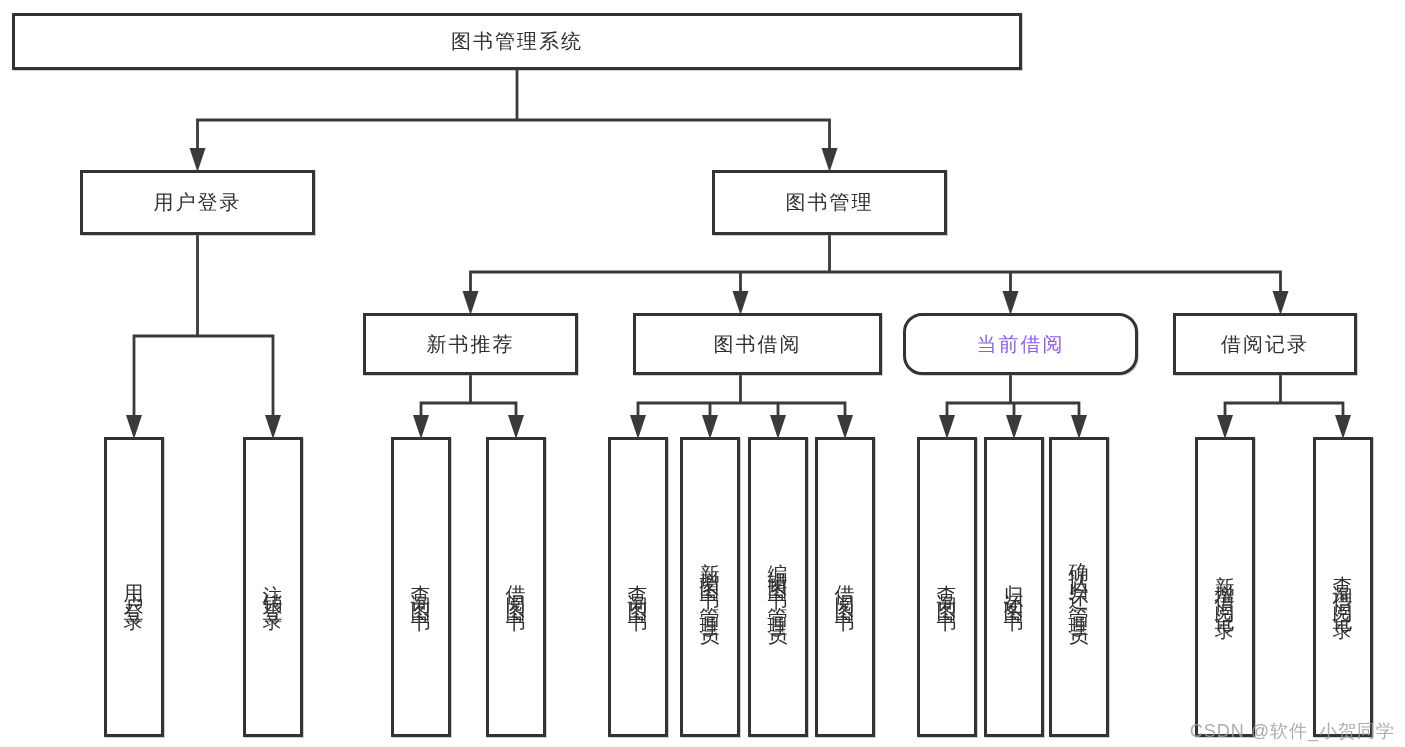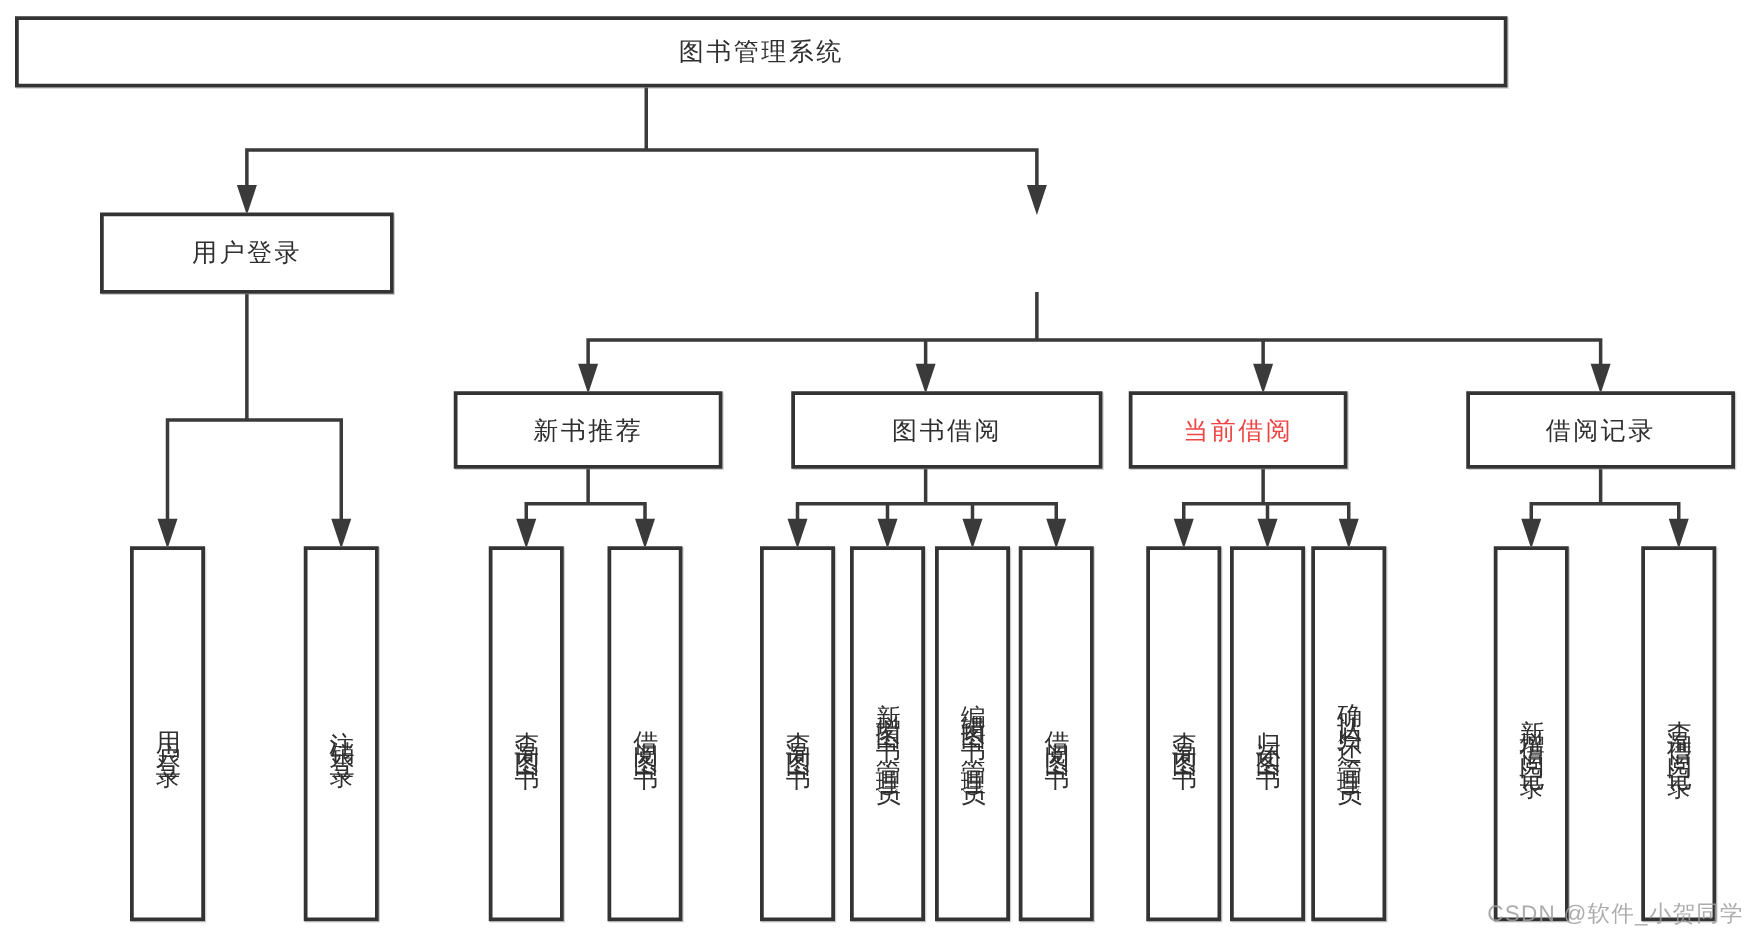--- a/index.html
+++ b/index.html
@@ -83,26 +83,27 @@
       <polygon points="837,415 853,415 845,439" fill="#3a3a3a"></polygon>
       <path d="M 1010.5 375 V 403 M 947 403 H 1079 M 947 403 V 418 M 1014 403 V 418 M 1079 403 V 418" fill="none" stroke="#3a3a3a" stroke-width="2.8" stroke-linecap="square"></path>
       <polygon points="939,415 955,415 947,439" fill="#3a3a3a"></polygon>
       <polygon points="1006,415 1022,415 1014,439" fill="#3a3a3a"></polygon>
       <polygon points="1071,415 1087,415 1079,439" fill="#3a3a3a"></polygon>
       <path d="M 1280.5 375 V 403 M 1225 403 H 1343 M 1225 403 V 418 M 1343 403 V 418" fill="none" stroke="#3a3a3a" stroke-width="2.8" stroke-linecap="square"></path>
       <polygon points="1217,415 1233,415 1225,439" fill="#3a3a3a"></polygon>
       <polygon points="1335,415 1351,415 1343,439" fill="#3a3a3a"></polygon>
     </svg>
 
-  <div class="node h" style="left: 12px; top: 13px; width: 1194px; height: 57px; border-color: rgb(51, 51, 51); background: rgb(255, 255, 255); color: rgb(47, 47, 47);">图书管理系统</div>
+  <div class="node h" style="left: 12px; top: 13px; width: 1010px; height: 57px; border-color: rgb(51, 51, 51); background: rgb(255, 255, 255); color: rgb(47, 47, 47);">图书管理系统</div>
     <div class="node h" style="left: 80px; top: 170px; width: 235px; height: 65px; border-color: rgb(51, 51, 51); background: rgb(255, 255, 255); color: rgb(47, 47, 47);">用户登录</div>
+    <div class="node h" style="left: 712px; top: 170px; width: 235px; height: 65px; border-color: rgb(51, 51, 51); background: rgb(255, 255, 255); color: rgb(47, 47, 47);">图书管理</div>
     <div class="node h" style="left: 363px; top: 313px; width: 215px; height: 62px; border-color: rgb(51, 51, 51); background: rgb(255, 255, 255); color: rgb(47, 47, 47); text-align: center;">新书推荐</div>
     <div class="node h" style="left: 633px; top: 313px; width: 249px; height: 62px; border-color: rgb(51, 51, 51); background: rgb(255, 255, 255); color: rgb(47, 47, 47);">图书借阅</div>
-    <div class="node h" style="left: 903px; top: 313px; width: 175px; height: 62px; border-color: rgb(51, 51, 51); background: rgb(255, 255, 255); color: #ef4444;">当前借阅</div>
-    <div class="node h" style="left: 1173px; top: 313px; width: 215px; height: 62px; border-color: rgb(51, 51, 51); background: rgb(255, 255, 255); color: rgb(47, 47, 47);">借阅记录</div>
+    <div class="node h" style="left: 903px; top: 313px; width: 235px; height: 62px; border-color: rgb(51, 51, 51); background: rgb(255, 255, 255); color: #8b5cf6; border-radius: 19px;">当前借阅</div>
+    <div class="node h" style="left: 1173px; top: 313px; width: 184px; height: 62px; border-color: rgb(51, 51, 51); background: rgb(255, 255, 255); color: rgb(47, 47, 47);">借阅记录</div>
     <div class="node v" style="left: 104px; top: 437px; width: 60px; height: 300px; border-color: rgb(51, 51, 51); background: rgb(255, 255, 255); color: rgb(47, 47, 47);">用户登录</div>
     <div class="node v" style="left: 243px; top: 437px; width: 60px; height: 300px; border-color: rgb(51, 51, 51); background: rgb(255, 255, 255); color: rgb(47, 47, 47);">注销登录</div>
     <div class="node v" style="left: 391px; top: 437px; width: 60px; height: 300px; border-color: rgb(51, 51, 51); background: rgb(255, 255, 255); color: rgb(47, 47, 47);">查询图书</div>
     <div class="node v" style="left: 486px; top: 437px; width: 60px; height: 300px; border-color: rgb(51, 51, 51); background: rgb(255, 255, 255); color: rgb(47, 47, 47);">借阅图书</div>
     <div class="node v" style="left: 608px; top: 437px; width: 60px; height: 300px; border-color: rgb(51, 51, 51); background: rgb(255, 255, 255); color: rgb(47, 47, 47);">查询图书</div>
     <div class="node v" style="left: 680px; top: 437px; width: 60px; height: 300px; border-color: rgb(51, 51, 51); background: rgb(255, 255, 255); color: rgb(47, 47, 47);">新增图书（管理员）</div>
     <div class="node v" style="left: 748px; top: 437px; width: 60px; height: 300px; border-color: rgb(51, 51, 51); background: rgb(255, 255, 255); color: rgb(47, 47, 47);">编辑图书（管理员）</div>
     <div class="node v" style="left: 815px; top: 437px; width: 60px; height: 300px; border-color: rgb(51, 51, 51); background: rgb(255, 255, 255); color: rgb(47, 47, 47);">借阅图书</div>
     <div class="node v" style="left: 917px; top: 437px; width: 60px; height: 300px; border-color: rgb(51, 51, 51); background: rgb(255, 255, 255); color: rgb(47, 47, 47);">查询图书</div>
     <div class="node v" style="left: 984px; top: 437px; width: 60px; height: 300px; border-color: rgb(51, 51, 51); background: rgb(255, 255, 255); color: rgb(47, 47, 47);">归还图书</div>

